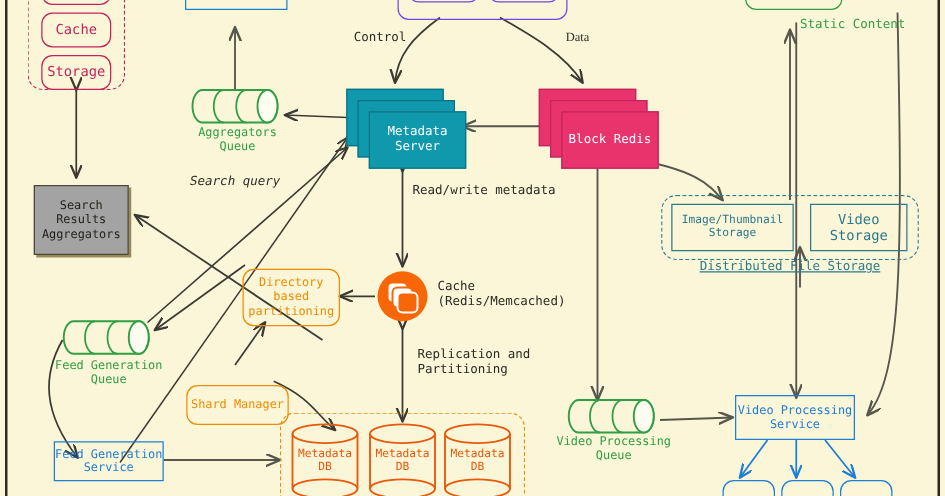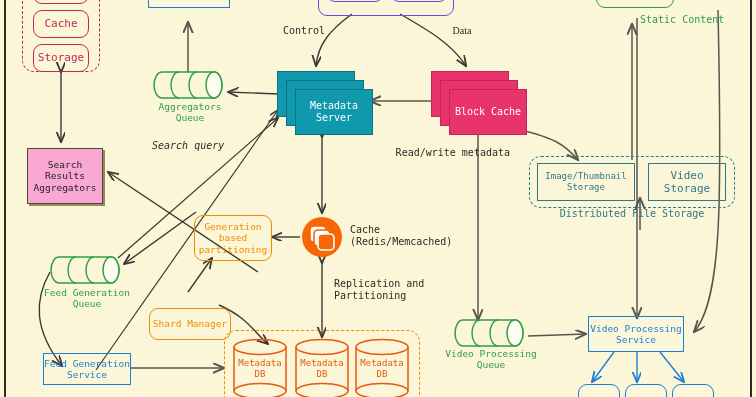--- a/index.html
+++ b/index.html
@@ -180,32 +180,32 @@
     <div class="lay top" style="left:18px;top:18px;width:78px;height:46px;background:#1098ad;border:1.5px solid #0b7285;color:#fff;font-size:10px;white-space:pre;">
       <span>Metadata
 Server</span>
     </div>
   </div>
 
   <div class="stack" style="left:431px;top:71px;width:96px;height:66px;">
     <div class="lay" style="left:0;top:0;width:78px;height:46px;background:#e8336d;border:1.5px solid #c2255c;"></div>
     <div class="lay" style="left:9px;top:9px;width:78px;height:46px;background:#e8336d;border:1.5px solid #c2255c;"></div>
     <div class="lay top" style="left:18px;top:18px;width:78px;height:46px;background:#e8336d;border:1.5px solid #c2255c;color:#fff;font-size:10px;white-space:pre;">
-      <span>Block Cache</span>
+      <span>Block Redis</span>
     </div>
   </div>
 
-  <div class="node sbox" style="left:27px;top:148px;width:76px;height:56px;background:#f9a8d4;border:1.6px solid #4a4a3a;box-shadow:2px 2px 0 #9a8a5a;color:#1f1f18;font-size:9.5px;white-space:pre;">
+  <div class="node sbox" style="left:27px;top:148px;width:76px;height:56px;background:#a3a3a3;border:1.6px solid #4a4a3a;box-shadow:2px 2px 0 #9a8a5a;color:#1f1f18;font-size:9.5px;white-space:pre;">
     <span>Search
 Results
 Aggregators</span>
   </div>
 
   <div class="node rbox" style="left:194px;top:215px;width:78px;height:46px;border-color:#f08c00;color:#f08c00;font-size:9.5px;white-space:pre;">
-    <span>Generation
+    <span>Directory
 based
 partitioning</span>
   </div>
 
   <div class="cacheicon" style="left:301px;top:216px;">
     <svg width="42" height="42" viewBox="0 0 42 42">
       <circle cx="21" cy="21" r="20" fill="#f76707"></circle>
       <rect x="9" y="10" width="16" height="16" rx="4" fill="#fff" stroke="#f76707" stroke-width="1.6"></rect>
       <rect x="13" y="14" width="16" height="16" rx="4" fill="#fff" stroke="#f76707" stroke-width="1.6"></rect>
       <rect x="17" y="18" width="16" height="16" rx="4" fill="#f76707" stroke="#fff" stroke-width="1.6"></rect>
@@ -271,21 +271,21 @@
 
   <div class="node dashbox" style="left:529px;top:156px;width:206px;height:52px;border-color:#2b7a8c;"></div>
   <div class="node sbox" style="left:537px;top:163px;width:98px;height:38px;border:1.5px solid #2b7a8c;color:#2b7a8c;font-size:9px;white-space:pre;">
     <span>Image/Thumbnail
 Storage</span>
   </div>
   <div class="node sbox" style="left:648px;top:163px;width:78px;height:38px;border:1.5px solid #2b7a8c;color:#2b7a8c;font-size:11px;white-space:pre;">
     <span>Video
 Storage</span>
   </div>
-  <div class="lbl" style="left:529px;top:208px;width:206px;color:#2b7a8c;font-size:10px;">Distributed File Storage</div>
+  <div class="lbl" style="left:529px;top:208px;width:206px;color:#2b7a8c;font-size:10px;text-decoration:underline;">Distributed File Storage</div>
 
   <div class="queue" style="left:453px;top:318px;">
     <svg width="74" height="30" viewBox="0 0 74 30">
       <path d="M10,2 L62,2 A8,13 0 0 1 62,28 L10,28 A8,13 0 0 1 10,2 Z" fill="none" stroke="#2f9e44" stroke-width="1.5"></path>
       <ellipse cx="62" cy="15" rx="8" ry="13" fill="#fffdf2" stroke="#2f9e44" stroke-width="1.5"></ellipse>
       <path d="M27,2 A8,13 0 0 0 27,28" fill="none" stroke="#2f9e44" stroke-width="1.4"></path>
       <path d="M45,2 A8,13 0 0 0 45,28" fill="none" stroke="#2f9e44" stroke-width="1.4"></path>
     </svg>
   </div>
   <div class="lbl" style="left:434px;top:348px;width:114px;color:#2f9e44;font-size:9.5px;">Video Processing
@@ -296,18 +296,18 @@
 Service</span>
   </div>
 
   <div class="node rbox" style="left:578px;top:384px;width:42px;height:30px;border-color:#1c7ed6;"></div>
   <div class="node rbox" style="left:625px;top:384px;width:42px;height:30px;border-color:#1c7ed6;"></div>
   <div class="node rbox" style="left:672px;top:384px;width:42px;height:30px;border-color:#1c7ed6;"></div>
 
   <div class="lbl" style="left:268px;top:25px;width:72px;color:#2b2b24;font-size:10px;">Control</div>
   <div class="lbl" style="left:432px;top:25px;width:60px;color:#2b2b24;font-size:10px;font-family:Liberation Serif, serif;">Data</div>
   <div class="lbl" style="left:640px;top:14px;width:120px;text-align:left;color:#2f9e44;font-size:10px;">Static Content</div>
-  <div class="lbl" style="left:330px;top:147px;width:180px;text-align:right;color:#2b2b24;font-size:10px;">Read/write metadata</div>
+  <div class="lbl" style="left:330px;top:147px;width:180px;text-align:left;color:#2b2b24;font-size:10px;">Read/write metadata</div>
   <div class="lbl" style="left:152px;top:140px;width:90px;text-align:left;color:#2b2b24;font-size:10px;font-style:italic;">Search query</div>
   <div class="lbl" style="left:334px;top:278px;width:140px;text-align:left;color:#2b2b24;font-size:10px;white-space:pre;">Replication and
 Partitioning</div>
 
 </div>
 
 </body></html>

